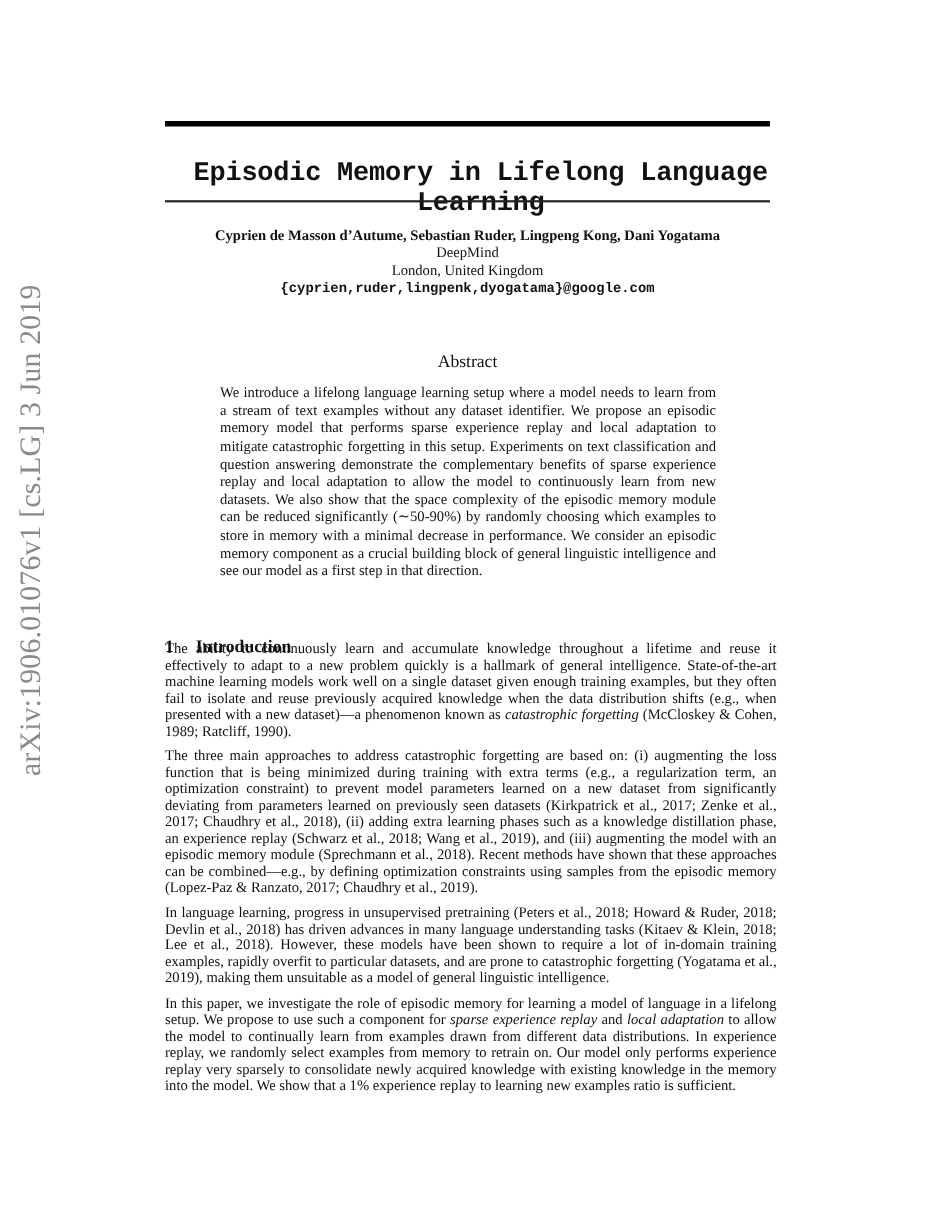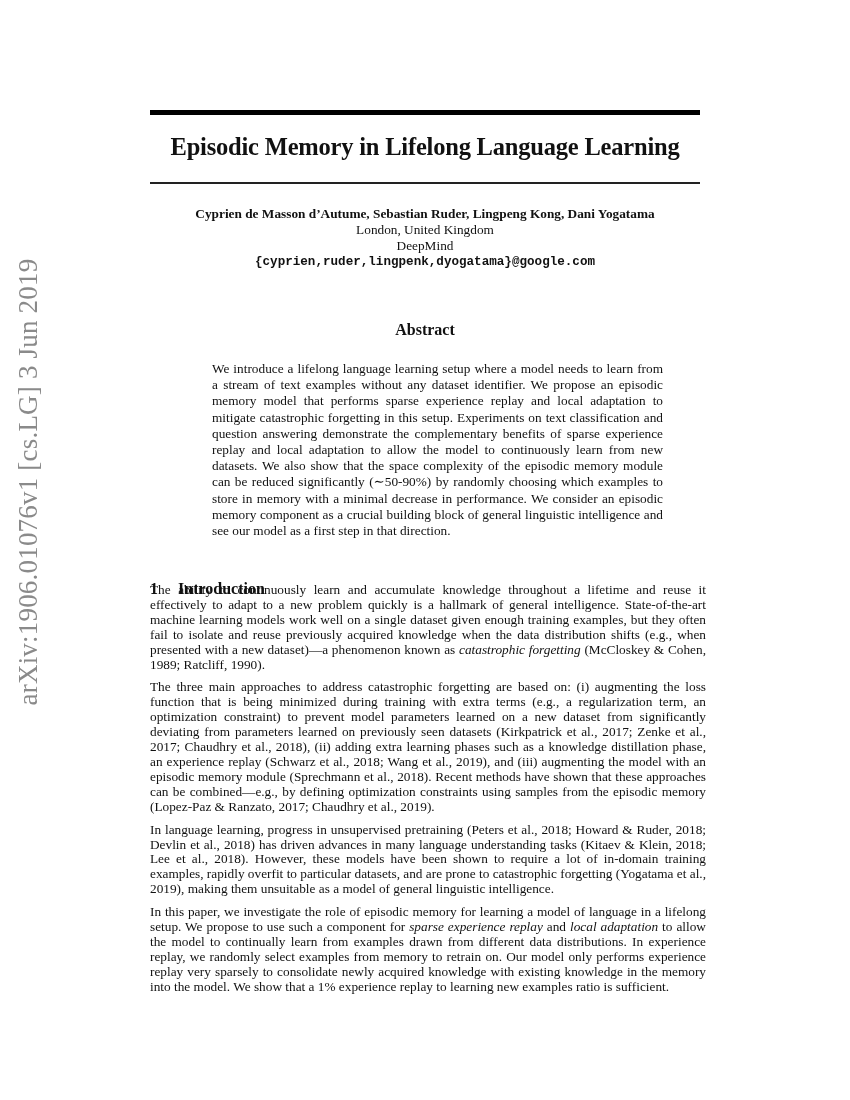--- a/index.html
+++ b/index.html
@@ -19,51 +19,51 @@
     .rule-bottom { position: absolute; left: 150px; top: 182px; width: 550px; height: 2px; background: #222; }
     .title {
       position: absolute; left: 150px; top: 133px; width: 550px; text-align: center;
       font-weight: bold; font-size: 24.5px; letter-spacing: -0.2px;
     }
     .authors-block { position: absolute; left: 150px; top: 206px; width: 550px; text-align: center; font-size: 13.3px; line-height: 16px; }
     .authors { font-weight: bold; }
     .email { font-family: "Liberation Mono", "DejaVu Sans Mono", monospace; font-size: 12.6px; font-weight: bold; }
     .abstract-heading {
       position: absolute; left: 150px; top: 321px; width: 550px; text-align: center;
-      font-weight: bold; font-size: 16px;
+      font-weight: normal; font-size: 16px;
     }
     .abstract {
       position: absolute; left: 200px; top: 349px; width: 451px; font-size: 13.3px; line-height: 16.2px;
-      text-align: justify; margin: 12px;
+      text-align: justify; margin: 0;
     }
     .section-heading {
       position: absolute; left: 150px; top: 580px; font-weight: bold; font-size: 16px;
     }
     .section-heading .num { display: inline-block; width: 28px; }
     .body-text {
       position: absolute; left: 150px; top: 583px; width: 556px; font-size: 13.3px; line-height: 14.9px;
     }
     .body-text p { margin: 0 0 8px 0; text-align: justify; }
     em { font-style: italic; }
   </style>
 </head>
 <body>
 
 <div class="sidebar-stamp">
   <span>arXiv:1906.01076v1  [cs.LG]  3 Jun 2019</span>
 </div>
 
 <div class="rule-top"></div>
-<h1 class="title" style="margin:0;">Episodic Memory in Lifelong Language Learning</h1>
+<h1 class="title" style="margin:12px;font-family:Liberation Mono, monospace;">Episodic Memory in Lifelong Language Learning</h1>
 <div class="rule-bottom"></div>
 
 <div class="authors-block">
   <div class="authors">Cyprien de Masson d’Autume, Sebastian Ruder, Lingpeng Kong, Dani Yogatama</div>
+  <div>DeepMind</div>
   <div>London, United Kingdom</div>
-  <div>DeepMind</div>
   <div class="email">{cyprien,ruder,lingpenk,dyogatama}@google.com</div>
 </div>
 
 <div class="abstract-heading">Abstract</div>
 <p class="abstract">We introduce a lifelong language learning setup where a model needs to learn from a stream of text examples without any dataset identifier. We propose an episodic memory model that performs sparse experience replay and local adaptation to mitigate catastrophic forgetting in this setup. Experiments on text classification and question answering demonstrate the complementary benefits of sparse experience replay and local adaptation to allow the model to continuously learn from new datasets. We also show that the space complexity of the episodic memory module can be reduced significantly (∼50-90%) by randomly choosing which examples to store in memory with a minimal decrease in performance. We consider an episodic memory component as a crucial building block of general linguistic intelligence and see our model as a first step in that direction.</p>
 
 <div class="section-heading">
   <span class="num">1</span><span>Introduction</span>
 </div>
 

